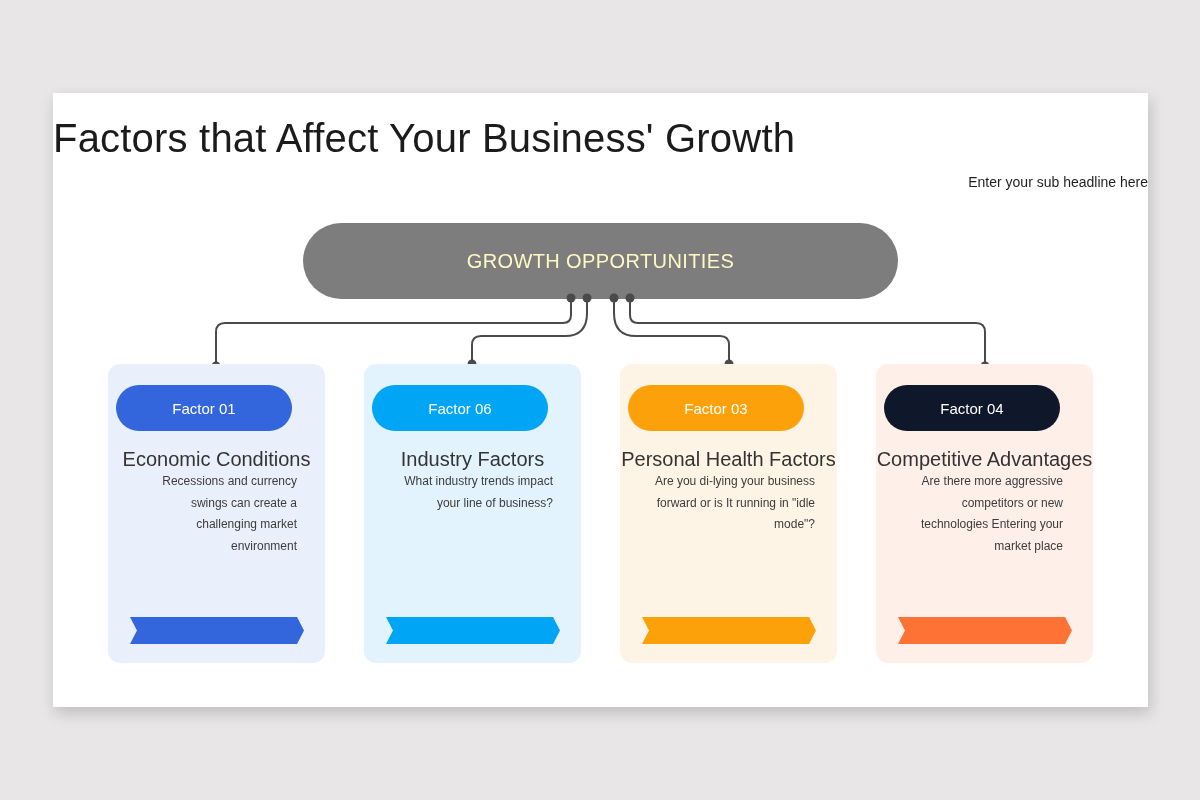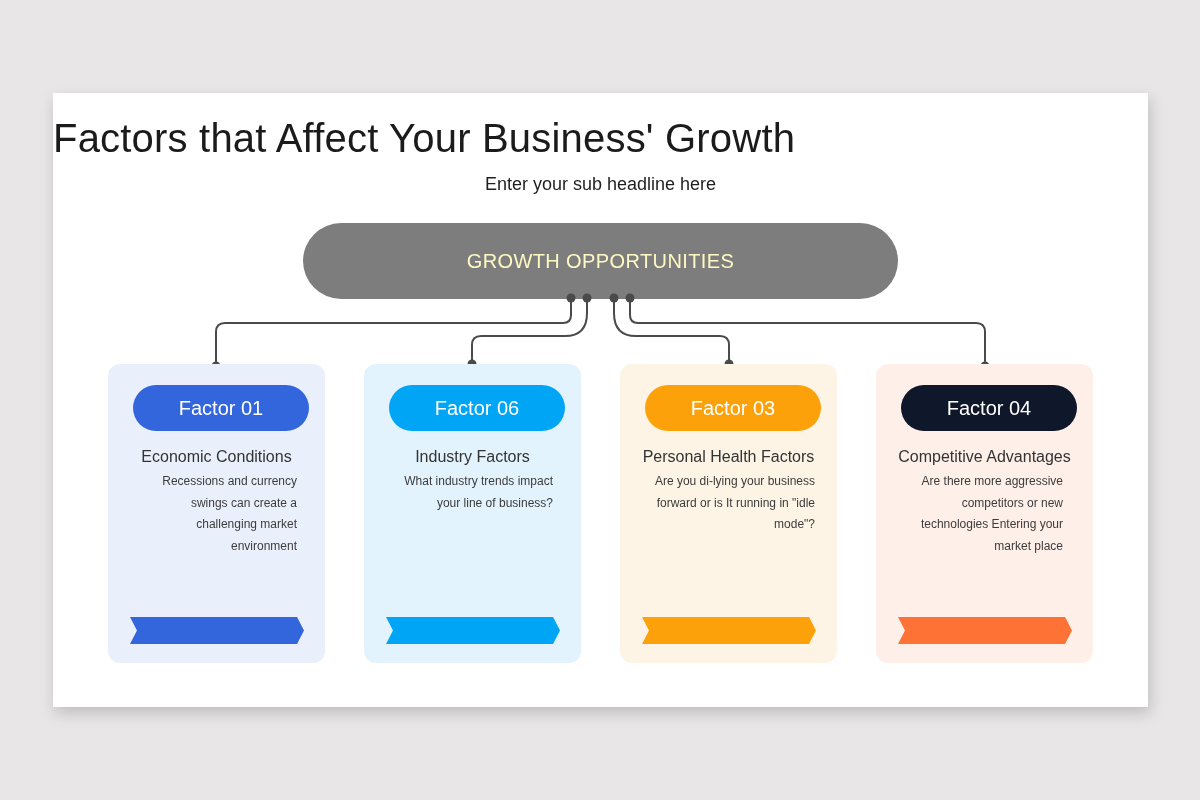--- a/index.html
+++ b/index.html
@@ -19,22 +19,22 @@
   .title {
     position: absolute;
     left: 0; right: 0; top: 23px;
     font-size: 40px;
     color: #1b1b1b;
     letter-spacing: 0.2px;
   }
   .subtitle {
     position: absolute;
     left: 0; right: 0; top: 81px;
-    text-align: center;
-    font-size: 18px;
+    text-align: right;
+    font-size: 14px;
     color: #1f1f1f;
   }
   .hub {
     position: absolute;
     left: 250px; top: 130px;
     width: 595px; height: 76px;
     border-radius: 38px;
     background: #7d7d7d;
     color: #fef9c3;
     font-size: 20px;
@@ -47,32 +47,32 @@
     pointer-events: none;
   }
   .card {
     position: absolute;
     top: 271px;
     width: 217px; height: 299px;
     border-radius: 12px;
   }
   .pill {
     position: absolute;
-    left: 25px; top: 21px;
+    left: 8px; top: 21px;
     width: 176px; height: 46px;
     border-radius: 23px;
     color: #ffffff;
-    font-size: 20px;
+    font-size: 15px;
     display: flex; align-items: center; justify-content: center;
   }
   .card-heading {
     position: absolute;
     left: 0; right: 0; top: 84px;
     text-align: center;
-    font-size: 16px;
+    font-size: 20px;
     color: #333333;
   }
   .card-body {
     position: absolute;
     left: 28px; right: 28px; top: 107px;
     text-align: right;
     font-size: 12px;
     line-height: 21.5px;
     color: #3c3c3c;
   }

